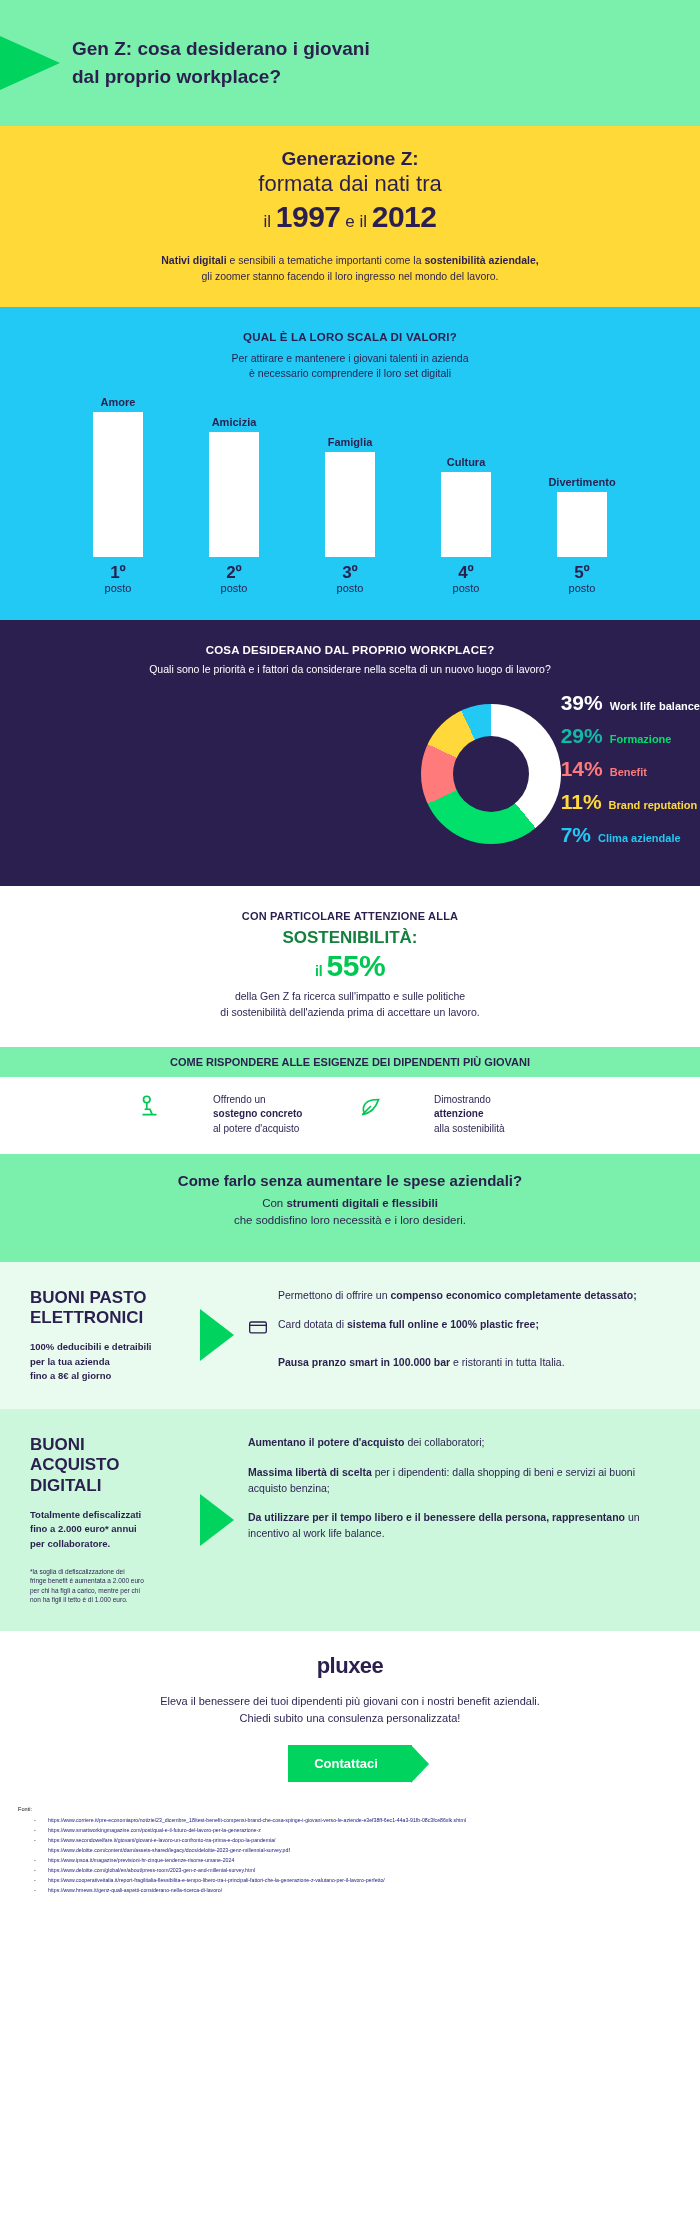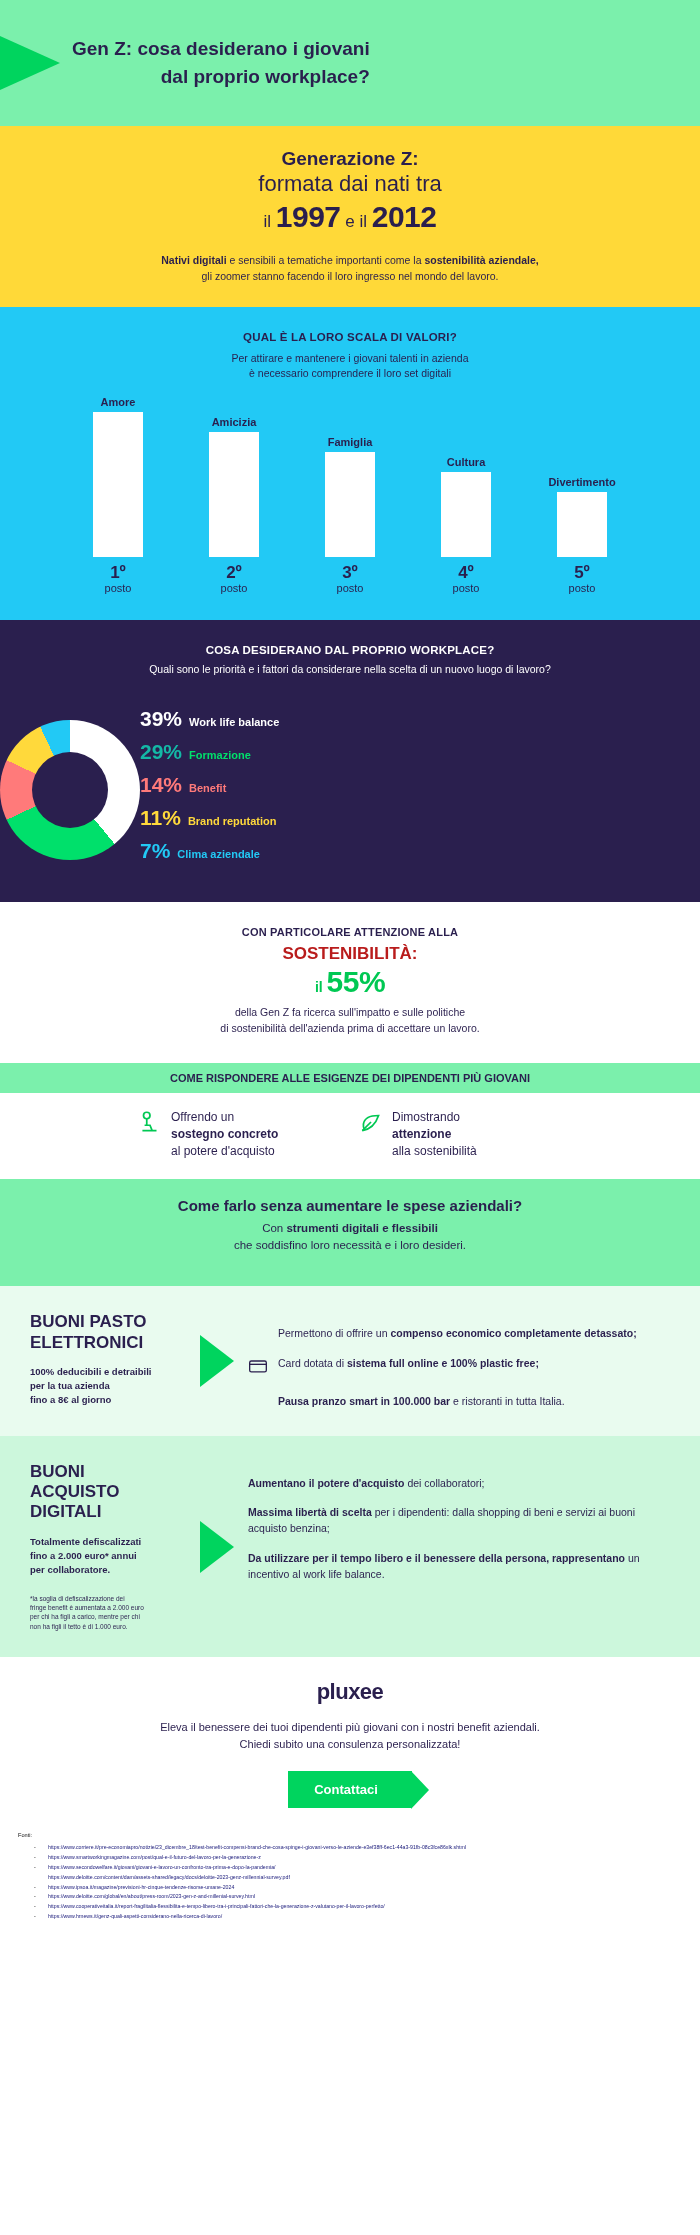--- a/index.html
+++ b/index.html
@@ -11,21 +11,20 @@
   }
   .page { width: 700px; position: relative; overflow: hidden; }
 
   
   .hero {
     background: #7bf0ac;
     height: 126px;
     position: relative;
     display: flex;
     align-items: center;
-    text-align: right;
   }
   .hero-arrow {
     position: absolute;
     left: -40px; top: 18px;
     width: 0; height: 0;
     border-top: 45px solid transparent;
     border-bottom: 45px solid transparent;
     border-left: 100px solid #00d45e;
   }
   .hero h1 {
@@ -81,66 +80,66 @@
   
   .dark {
     background: #2a1f4e;
     color: #ffffff;
     padding: 24px 0 30px;
     text-align: center;
   }
   .dark h2 { font-size: 11.5px; font-weight: bold; letter-spacing: .2px; }
   .dark .sub { margin-top: 7px; font-size: 10.5px; }
   .donut-wrap {
-    margin-top: 32px;
-    display: flex; align-items: center; justify-content: flex-start; 
+    margin-top: 16px;
+    display: flex; align-items: center; justify-content: flex-end; 
   }
   .legend { text-align: left; }
   .legend-row { display: flex; align-items: baseline; gap: 7px; margin-bottom: 9px; }
   .legend-pct { font-size: 21px; font-weight: bold; }
   .legend-lbl { font-size: 11px; font-weight: bold; }
 
   
   .white-sost { background:#fff; text-align:center; padding: 24px 40px 26px; }
   .white-sost .kicker { font-size: 11px; font-weight: bold; letter-spacing:.2px; }
-  .white-sost .big { color:#b91c1c; font-weight:bold; font-size:17px; margin-top:6px; }
+  .white-sost .big { color:#15803d; font-weight:bold; font-size:17px; margin-top:6px; }
   .white-sost .pct { color:#00c853; font-weight:bold; font-size:14px; margin-top:1px;}
   .white-sost .pct b { font-size: 30px; letter-spacing:-0.5px; }
   .white-sost .tail { margin-top:6px; font-size:10.5px; line-height:1.5; }
 
   
   .green-banner {
     background: #7bf0ac; text-align:center; padding: 9px 10px;
     font-size: 11px; font-weight: bold;
   }
   .three-up {
     background:#fff; display:flex; justify-content:center; gap: 16px;
     padding: 16px 24px 18px;
   }
   .feat { display:flex; gap:8px; align-items:flex-start; width: 205px; }
   .feat .ico { flex: 0 0 26px; color:#00c853; }
-  .feat .txt { font-size: 12px; line-height:1.45; }
+  .feat .txt { font-size: 10px; line-height:1.45;margin-left:42px; }
   .feat .txt b { font-weight:bold; }
 
   
   .mint { background:#7bf0ac; text-align:center; padding: 18px 30px 32px; }
   .mint .t1 { font-size: 15px; font-weight:bold; }
   .mint .t2 { font-size: 11.5px; margin-top:6px; line-height:1.5; }
   .mint .t2 b { font-weight: bold; }
 
   
   .benefit { display:flex; align-items:stretch; }
   .benefit .left { width: 200px; padding: 26px 16px 26px 30px; }
   .benefit .left h3 { font-size: 17px; font-weight:bold; line-height:1.2; }
   .benefit .left p { margin-top: 12px; font-size: 9.5px; font-weight:bold; line-height:1.5; }
   .benefit .left p.fine { margin-top: 16px; font-size: 6.5px; font-weight:normal; line-height:1.45; }
   .benefit .arrow-col { width: 42px; display:flex; align-items:center; justify-content:flex-start;}
   .tri { width:0;height:0;border-top:26px solid transparent;border-bottom:26px solid transparent;border-left:34px solid #00d45e;}
   .benefit .right { flex:1; padding: 26px 28px 26px 6px; }
-  .benefit .right .item { display:flex; gap:8px; margin-bottom:14px;margin-top:14px; }
+  .benefit .right .item { display:flex; gap:8px; margin-bottom:14px; }
   .benefit .right .item:last-child { margin-bottom:0; }
   .benefit .right .ico { flex:0 0 22px; color:#2a1f4e; }
   .benefit .right .txt { font-size: 10.5px; line-height:1.5; }
   .benefit .right .txt b { font-weight:bold; }
   .b1 { background:#e9fbef; }
   .b2 { background:#ccf7dc; }
 
   
   .footer { background:#fff; text-align:center; padding: 22px 40px 8px; }
   .brand { font-size: 22px; font-weight: bold; color:#2a1f4e; letter-spacing:-0.5px; }

